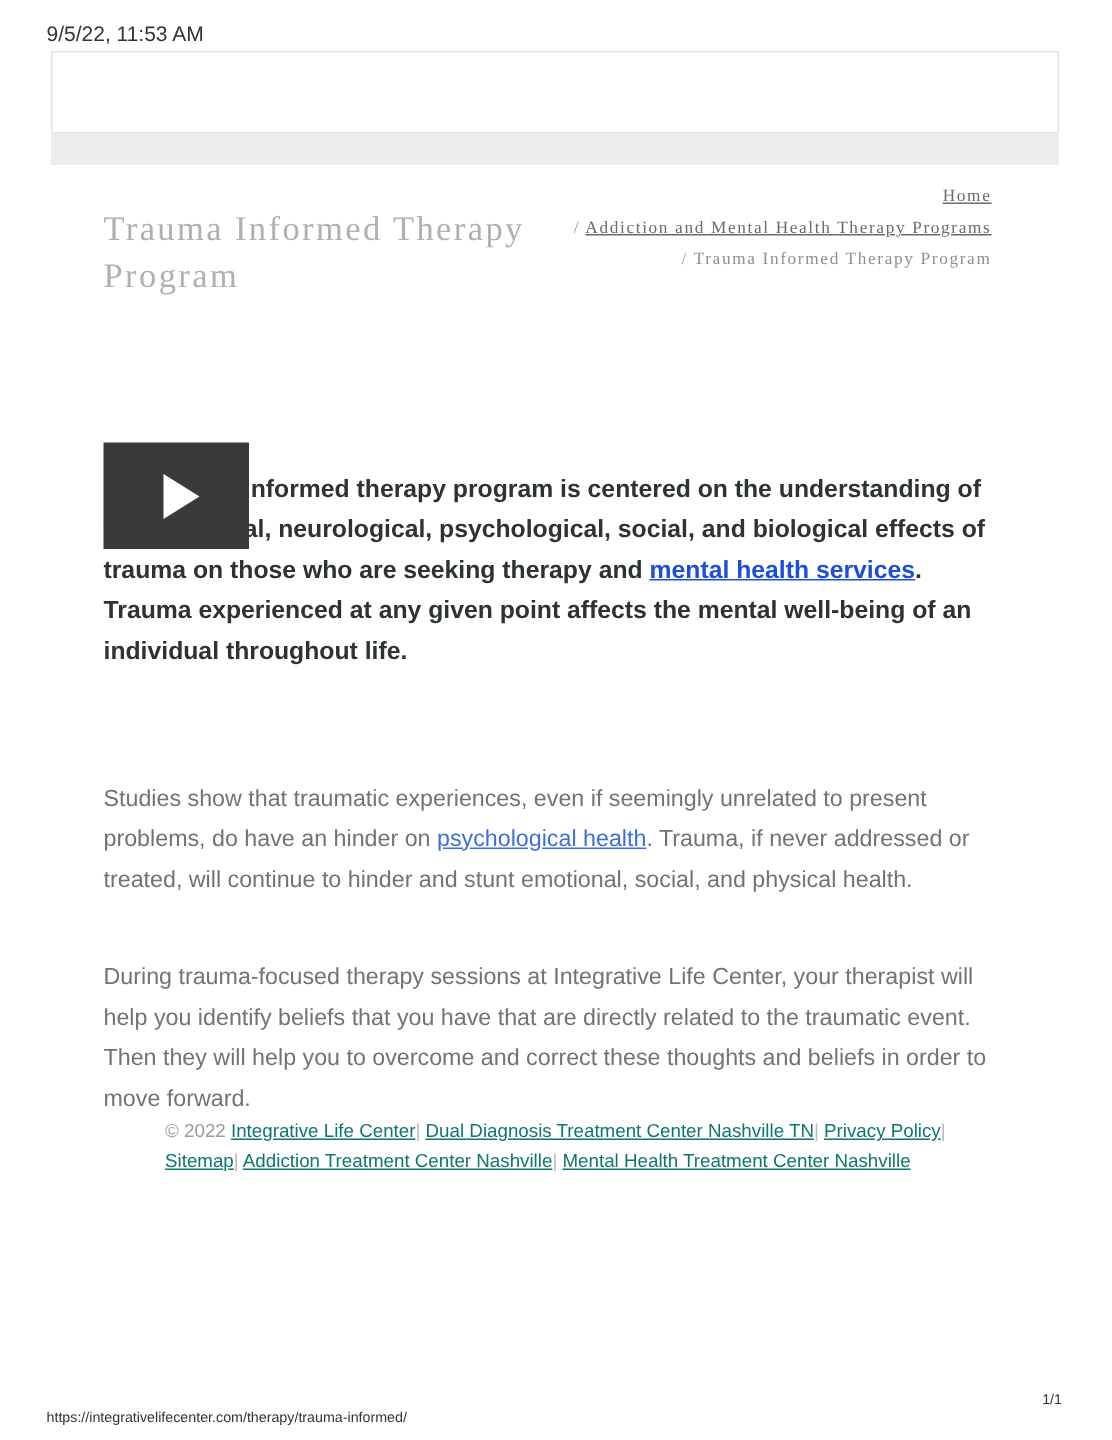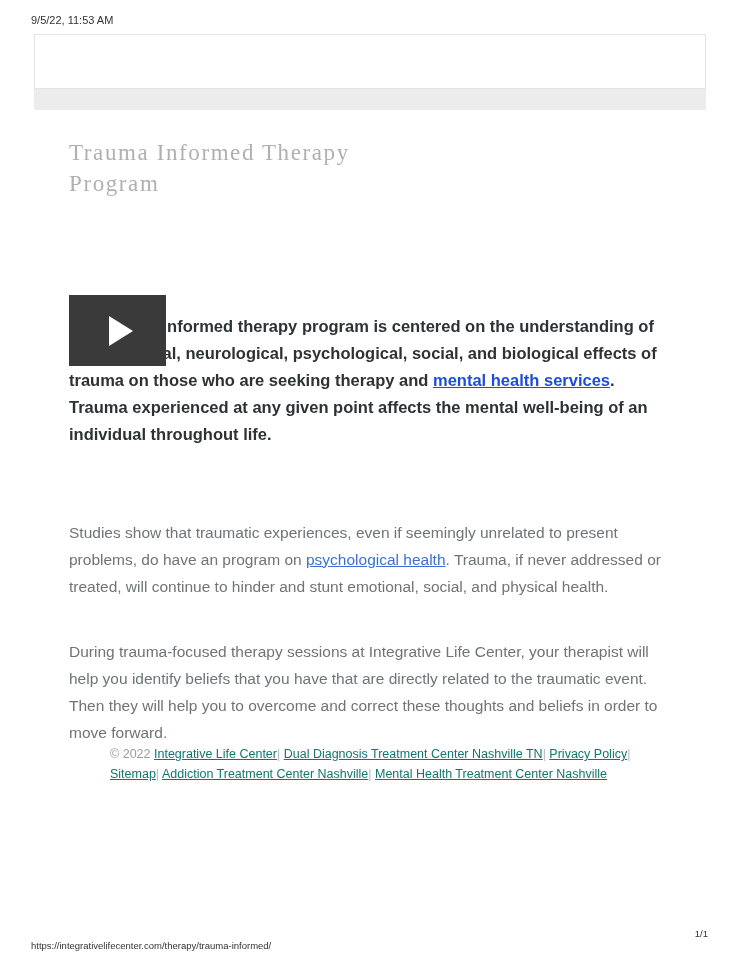--- a/index.html
+++ b/index.html
@@ -16,21 +16,21 @@
     overflow: hidden;
   }
 
   
   .print-header {
     position: absolute;
     top: 14px;
     left: 0;
     width: 741px;
     height: 16px;
-    font-size: 11px;
+    font-size: 14px;
     color: #333;
     text-align: right;
   }
   .print-header .ph-date {
     position: absolute;
     left: 31px;
     top: 0;
     white-space: nowrap;
   }
   .print-header .ph-title {
@@ -220,30 +220,43 @@
 </div>
 
 <div class="page">
 
   <div class="top-card"></div>
   <div class="top-strip"></div>
 
   <div class="hero">
     <h1 class="hero-title">Trauma Informed Therapy Program</h1>
 
+    <div class="breadcrumb">
+      <span class="crumb-line">
+        <a href="#">Home</a>
+      </span>
+      <span class="crumb-line">
+        <span class="crumb-sep">/</span>
+        <a href="#">Addiction and Mental Health Therapy Programs</a>
+      </span>
+      <span class="crumb-line">
+        <span class="crumb-sep">/</span>
+        <span class="crumb-current">Trauma Informed Therapy Program</span>
+      </span>
+    </div>
   </div>
 
   <div class="content">
 
     <p class="lead">
       <span>Our trauma informed therapy program is centered on the understanding of the emotional, neurological, psychological, social, and biological effects of trauma on those who are seeking therapy and </span><a href="#">mental health services</a><span>. Trauma experienced at any given point affects the mental well-being of an individual throughout life.</span>
     </p>
 
     <p class="para para-2">
-      <span>Studies show that traumatic experiences, even if seemingly unrelated to present problems, do have an program on </span><a href="#">psychological health</a><span>. Trauma, if never addressed or treated, will continue to hinder and stunt emotional, social, and physical health.</span>
+      <span>Studies show that traumatic experiences, even if seemingly unrelated to present problems, do have an hinder on </span><a href="#">psychological health</a><span>. Trauma, if never addressed or treated, will continue to hinder and stunt emotional, social, and physical health.</span>
     </p>
 
     <p class="para para-3">During trauma-focused therapy sessions at Integrative Life Center, your therapist will help you identify beliefs that you have that are directly related to the traumatic event. Then they will help you to overcome and correct these thoughts and beliefs in order to move forward.</p>
   </div>
 
   <div class="video-box"></div>
   <div class="play-btn">
     <span class="play-tri"></span>
   </div>
 

